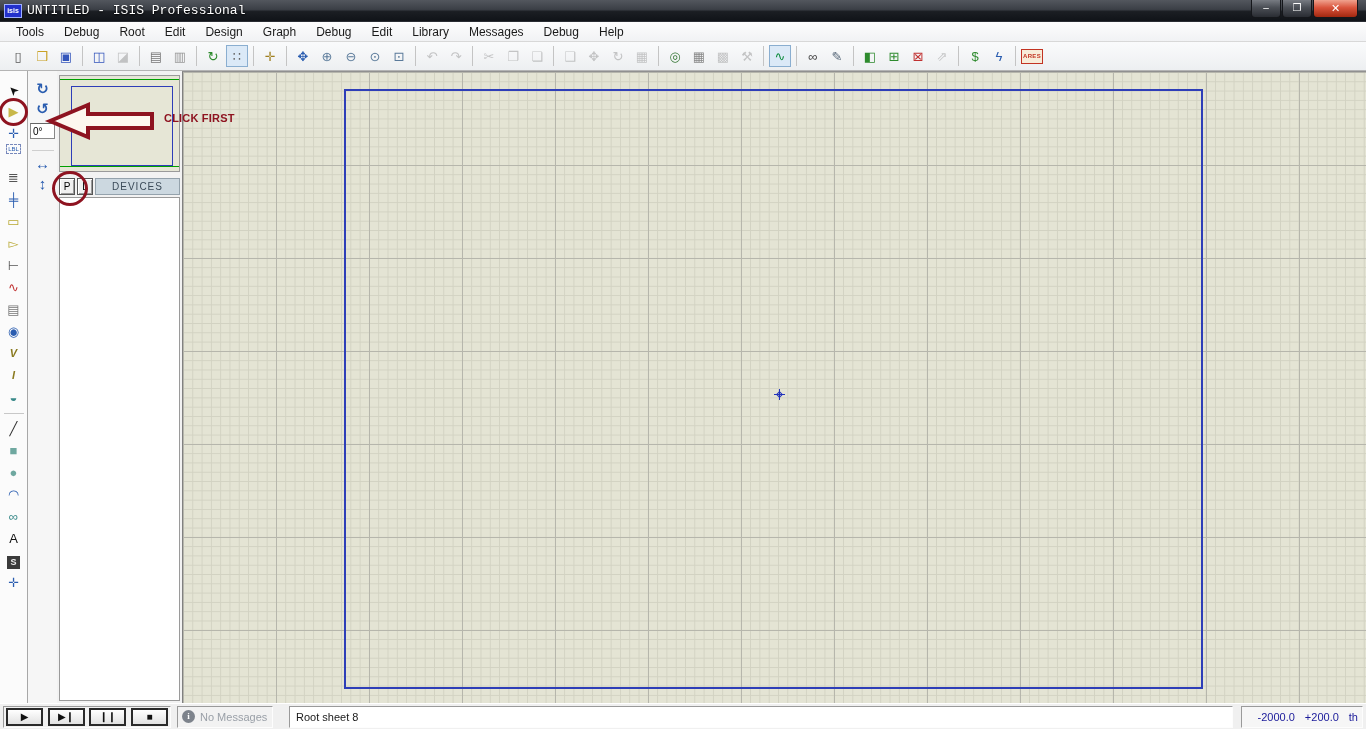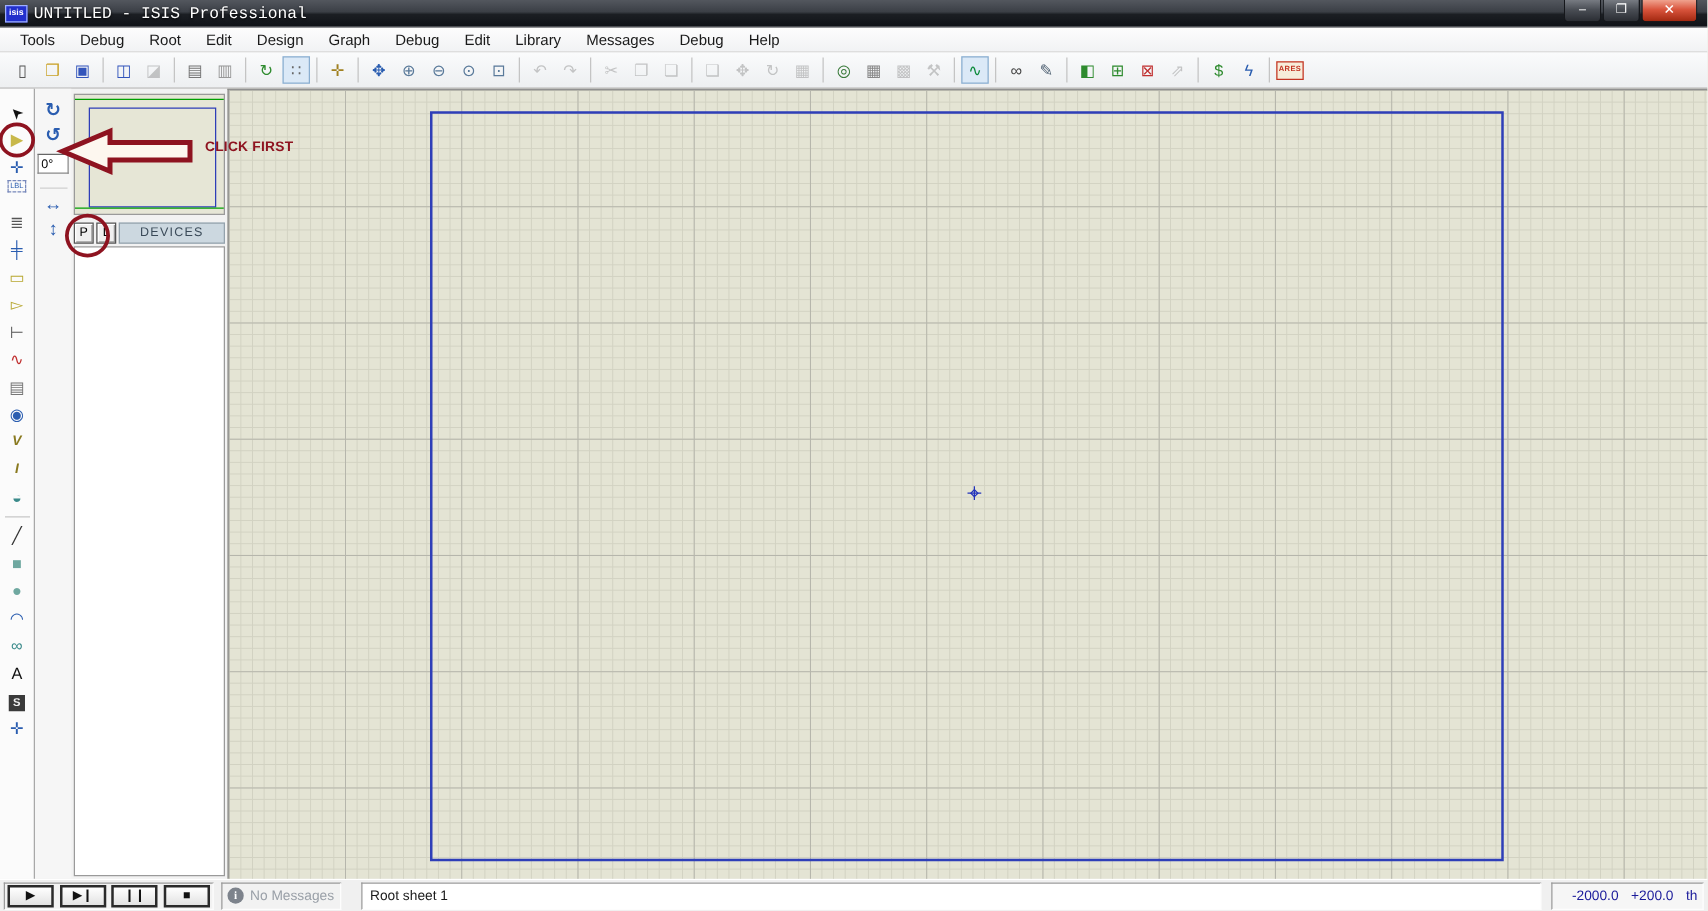--- a/index.html
+++ b/index.html
@@ -257,21 +257,21 @@
         <span class="simbtn">▶</span>
         <span class="simbtn">▶❙</span>
         <span class="simbtn">❙❙</span>
         <span class="simbtn">■</span>
       </div>
     <div class="spanel msgpanel">
       <span class="infoicon">i</span>
       <span>No Messages</span>
     </div>
     <div class="spanel sheetpanel">
-      <span>Root sheet 1</span>
+      <span>Root sheet 8</span>
     </div>
     <div class="spanel coordpanel">
       <span>-2000.0</span>
       <span>+200.0</span>
       <span>th</span>
     </div>
   </div>
 
   <div class="anno anno-ellipse"></div>
   <svg class="anno anno-arrow" width="270" height="50" viewBox="0 0 270 50">

